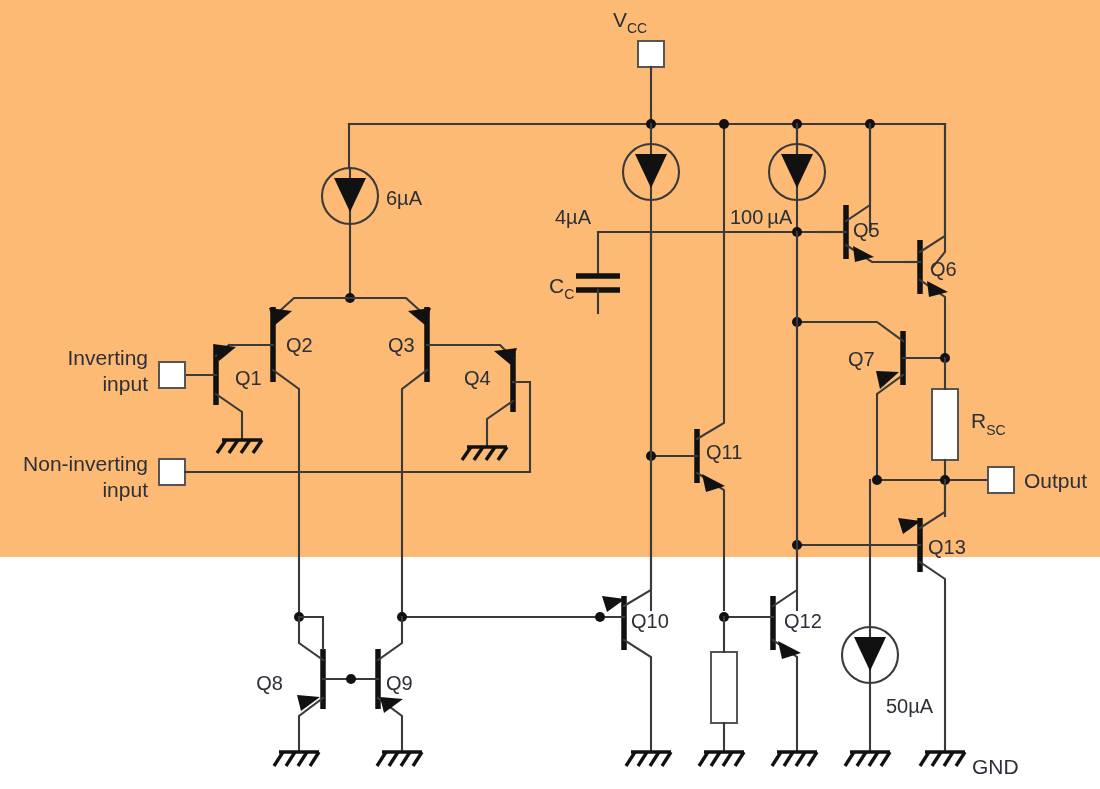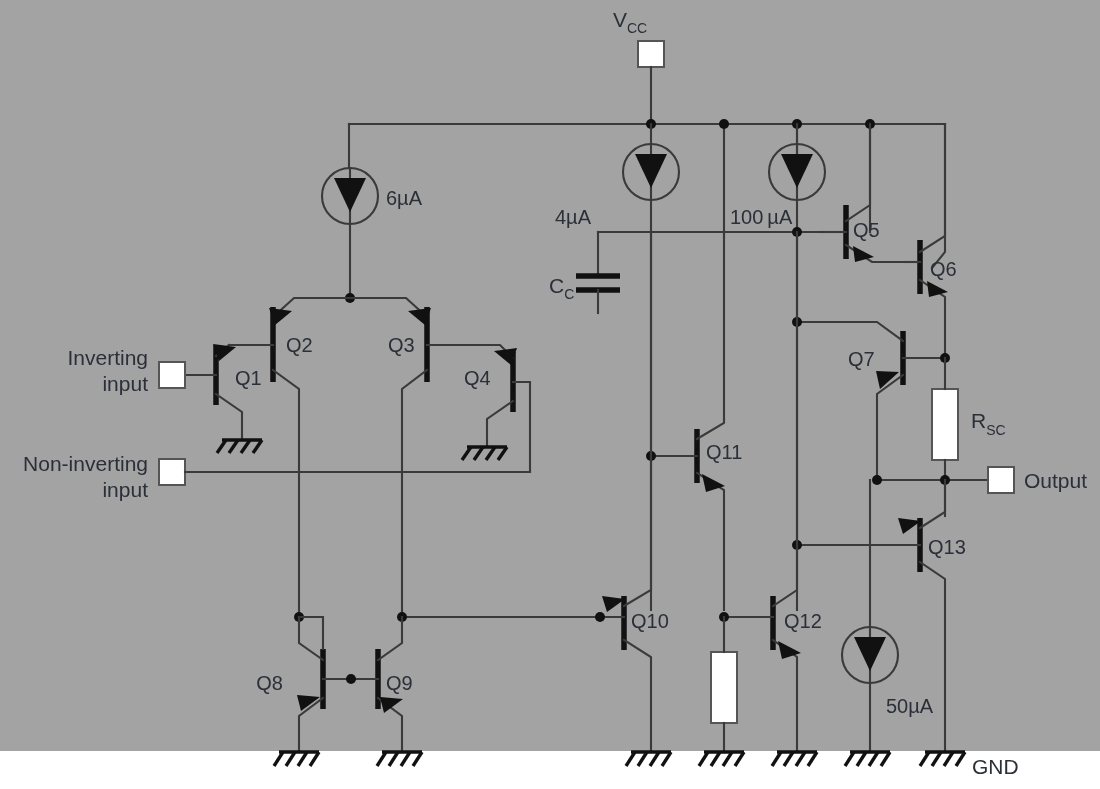--- a/index.html
+++ b/index.html
@@ -1,18 +1,18 @@
 <!DOCTYPE html>
 <html><head>
 <meta charset="utf-8">
 <style>
   html,body{margin:0;padding:0;background:#ffffff;}
   body{width:1100px;height:789px;overflow:hidden;
        font-family:"Liberation Sans", sans-serif;}
-  #sheet{position:relative;width:1100px;height:751px;background:#a3a3a3;}
+  #sheet{position:relative;width:1100px;height:557px;background:#fdba74;}
   svg{display:block;}
   .wire{stroke:#3a3a3a;stroke-width:2.1;fill:none;stroke-linecap:square;}
   .thick{stroke:#111;stroke-width:5.5;fill:none;stroke-linecap:butt;}
   .gnd{stroke:#111;stroke-width:3.4;fill:none;stroke-linecap:butt;}
   .circ{stroke:#3a3a3a;stroke-width:2.1;fill:none;}
   .box{stroke:#555;stroke-width:2;fill:#fff;}
   .arrow{fill:#111;stroke:none;}
   .lbl{font-family:"Liberation Sans",sans-serif;font-size:20px;fill:#2b2f38;}
   .lbl-q{font-family:"Liberation Sans",sans-serif;font-size:20px;fill:#2b2f38;}
   .lbl-big{font-family:"Liberation Sans",sans-serif;font-size:21px;fill:#2b2f38;}

